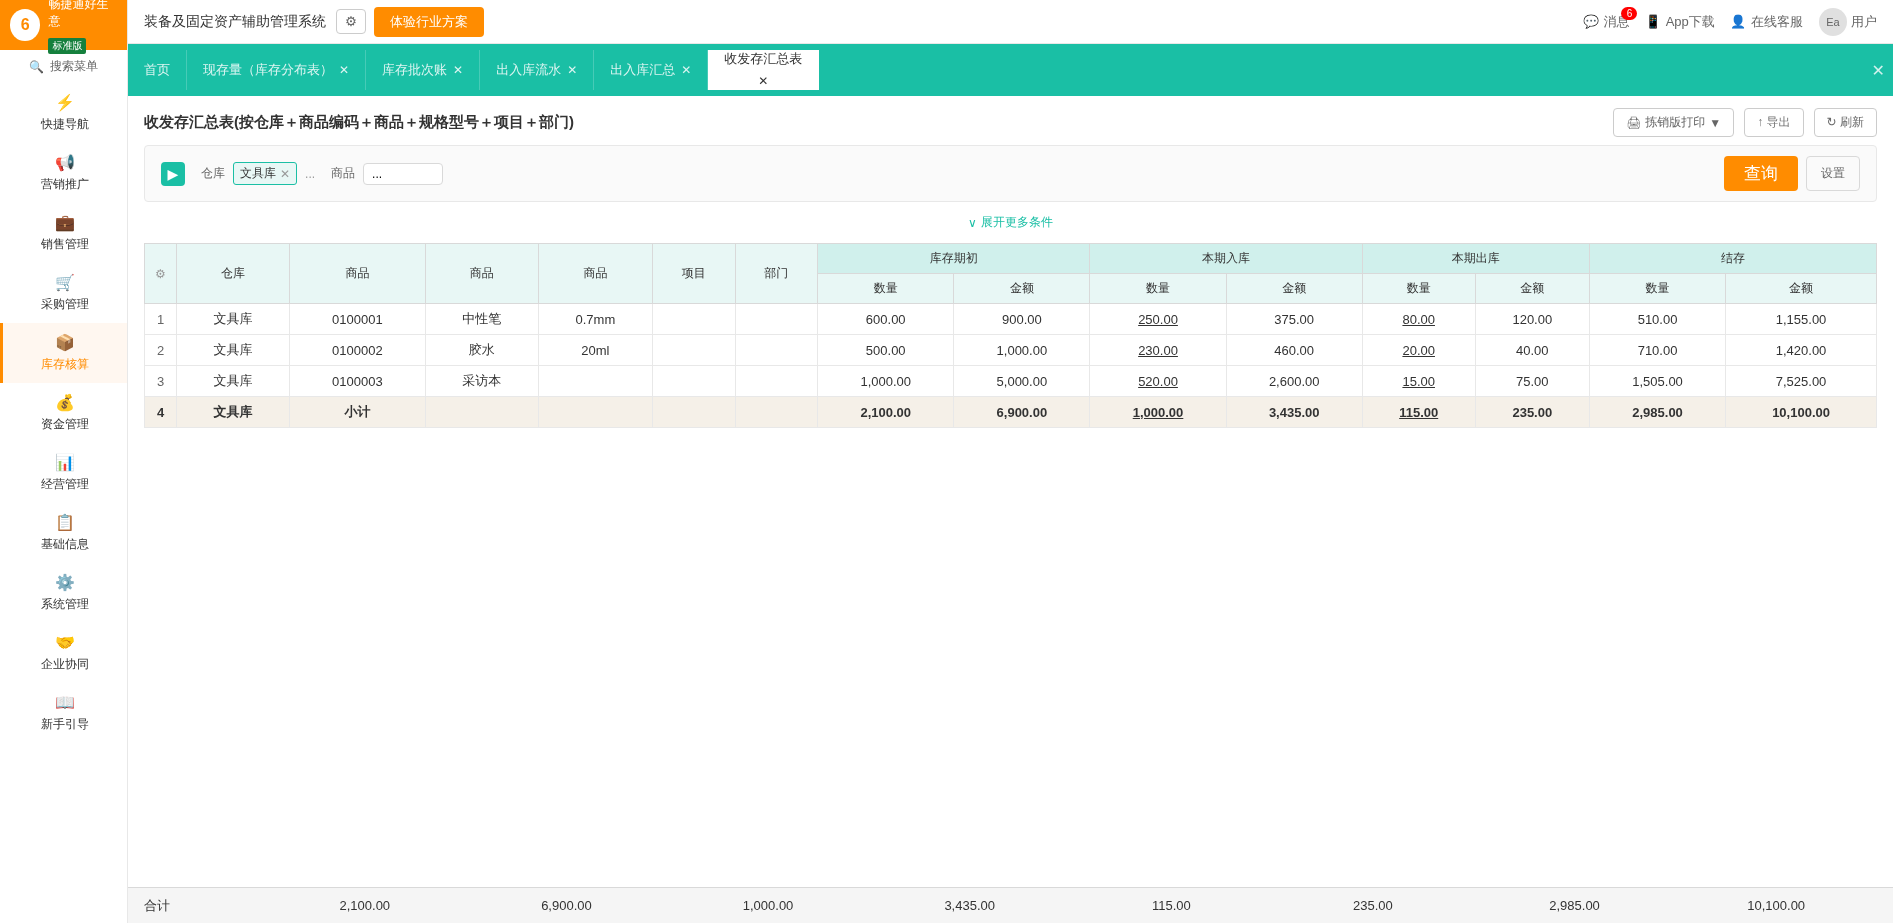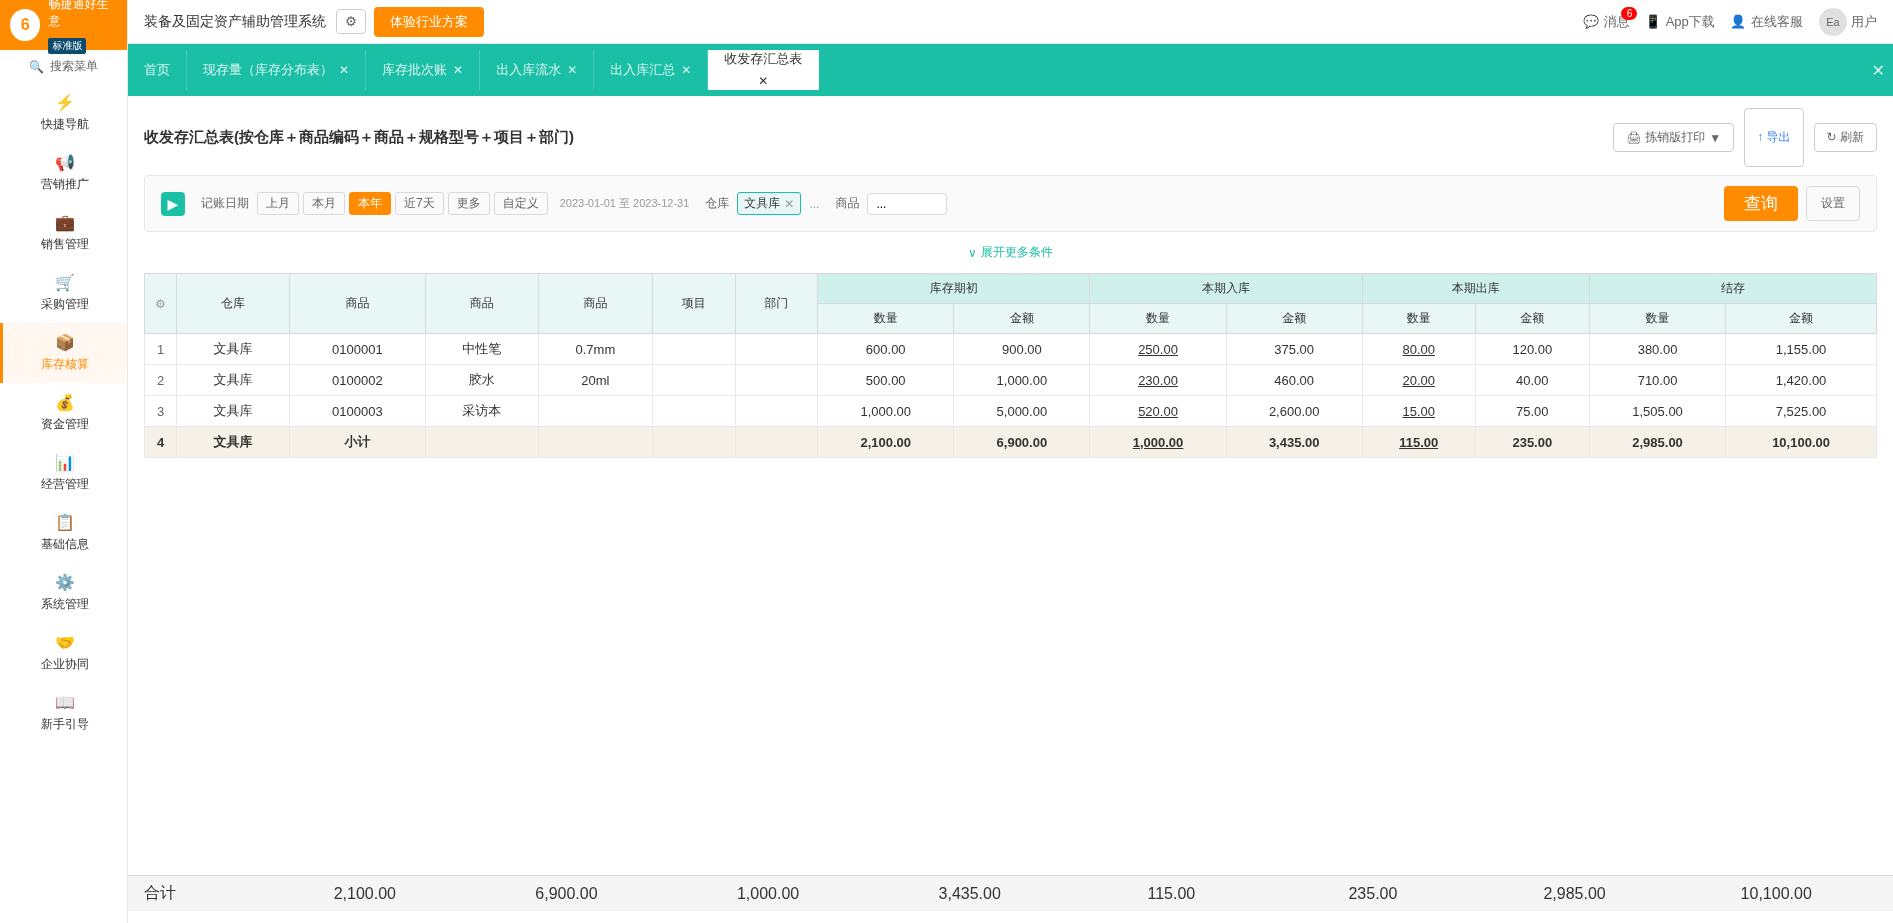--- a/index.html
+++ b/index.html
@@ -11,21 +11,21 @@
       background: #fff; border-right: 1px solid #e8e8e8; z-index: 100;
       display: flex; flex-direction: column;
     }
     .sidebar-logo {
       background: #ff8c00; height: 50px; display: flex; align-items: center; padding: 0 10px; gap: 8px;
     }
     .logo-icon {
       width: 32px; height: 32px; background: #fff; border-radius: 50%; display: flex; align-items: center; justify-content: center;
       font-weight: bold; color: #ff8c00; font-size: 16px;
     }
-    .sidebar-tag { background: #0c4a6e; color: #fff; font-size: 10px; padding: 1px 4px; border-radius: 2px; margin-top: 8px; display: inline-block; }
+    .sidebar-tag { background: #15803d; color: #fff; font-size: 10px; padding: 1px 4px; border-radius: 2px; margin-top: 8px; display: inline-block; }
     .sidebar-item {
       display: flex; flex-direction: column; align-items: center; justify-content: center;
       padding: 10px 0; cursor: pointer; color: #333; font-size: 12px; gap: 4px;
       border-left: 3px solid transparent;
     }
     .sidebar-item.active { color: #ff8c00; background: #fff7f0; border-left-color: #ff8c00; }
     .sidebar-item-icon { font-size: 16px; }
     .sidebar-search { padding: 8px 0; display: flex; flex-direction: row; align-items: center; justify-content: center; gap: 6px; color: #666; font-size: 12px; cursor: pointer; }
 
     
@@ -61,21 +61,21 @@
     
     .page-content { flex: 1; background: #fff; overflow: auto; padding: 0; }
 
     
     .page-header {
       padding: 12px 16px 0 16px; display: flex; justify-content: space-between; align-items: center;
     }
     .page-title { font-size: 15px; font-weight: bold; color: #333; }
     .page-actions { display: flex; gap: 10px; align-items: center; }
     .btn-print { background: none; border: 1px solid #ccc; border-radius: 4px; padding: 5px 12px; cursor: pointer; color: #666; font-size: 12px; display: flex; align-items: center; gap: 4px; }
-    .btn-export { background: none; border: 1px solid #ccc; border-radius: 4px; padding: 20px 12px; cursor: pointer; color: #3b82f6; font-size: 12px; }
+    .btn-export { background: none; border: 1px solid #ccc; border-radius: 4px; padding: 5px 12px; cursor: pointer; color: #737373; font-size: 12px; }
     .btn-refresh { background: none; border: 1px solid #ccc; border-radius: 4px; padding: 5px 12px; cursor: pointer; color: #666; font-size: 12px; }
 
     
     .filter-bar {
       padding: 10px 16px; display: flex; align-items: center; gap: 16px; flex-wrap: wrap; background: #fafafa; border: 1px solid #e8e8e8; margin: 8px 16px; border-radius: 4px;
     }
     .filter-toggle { background: #1abfa5; color: #fff; border: none; border-radius: 4px; width: 24px; height: 24px; cursor: pointer; font-size: 14px; display: flex; align-items: center; justify-content: center; }
     .filter-group { display: flex; align-items: center; gap: 8px; }
     .filter-label { color: #666; font-size: 12px; }
     .date-btns { display: flex; gap: 4px; }
@@ -97,23 +97,23 @@
     th { border: 1px solid #d9d9d9; padding: 6px 8px; text-align: center; font-weight: 500; color: #333; font-size: 12px; }
     td { border: 1px solid #e8e8e8; padding: 6px 8px; text-align: center; color: #333; font-size: 13px; }
     .total-row td { background: #f5f0e8; font-weight: bold; }
     .underline { text-decoration: underline; cursor: pointer; color: #333; }
     .settings-icon { color: #999; cursor: pointer; }
     th.group-header { background: #d0f0ec; }
     .row-num { color: #666; }
 
     
     .bottom-bar {
-      position: fixed; bottom: 12px; left: 128px; right: 0; height: 36px;
+      position: fixed; bottom: 0; left: 128px; right: 0; height: 36px;
       background: #f5f5f5; border-top: 1px solid #d9d9d9;
-      display: flex; align-items: center; padding: 0 16px; font-size: 16px; color: #333; gap: 0;
+      display: flex; align-items: center; padding: 0 16px; font-size: 13px; color: #333; gap: 0;
     }
     .total-label { font-weight: 500; padding-right: 16px; min-width: 120px; }
     .total-cell { flex: 1; text-align: center; font-weight: 500; }
 
     .filter-right { margin-left: auto; display: flex; gap: 8px; }
 
     .th-settings { width: 32px; }
   </style>
 </head>
 <body>
@@ -257,32 +257,20 @@
         <button class="btn-refresh">
           <span>↻</span>
           <span>刷新</span>
         </button>
       </div>
     </div>
 
     <div class="filter-bar">
       <button class="filter-toggle">▶</button>
 
-      <div class="filter-group">
-        <span class="filter-label">记账日期</span>
-        <div class="date-btns">
-          <button class="date-btn">上月</button>
-          <button class="date-btn">本月</button>
-          <button class="date-btn active">本年</button>
-          <button class="date-btn">近7天</button>
-          <button class="date-btn">更多</button>
-          <button class="date-btn">自定义</button>
-        </div>
-        <span class="date-range">2023-01-01 至 2023-12-31</span>
-      </div>
 
       <div class="filter-group">
         <span class="filter-label">仓库</span>
         <div class="filter-tag">
           <span>文具库</span>
           <span class="filter-tag-close">✕</span>
         </div>
         <span class="filter-more">...</span>
       </div>
 
@@ -344,21 +332,21 @@
             <td>中性笔</td>
             <td>0.7mm</td>
             <td></td>
             <td></td>
             <td>600.00</td>
             <td>900.00</td>
             <td><span class="underline">250.00</span></td>
             <td>375.00</td>
             <td><span class="underline">80.00</span></td>
             <td>120.00</td>
-            <td>380.00</td>
+            <td>510.00</td>
             <td>1,155.00</td>
           </tr>
 
           <tr>
             <td class="row-num">2</td>
             <td>文具库</td>
             <td>0100002</td>
             <td>胶水</td>
             <td>20ml</td>
             <td></td>

